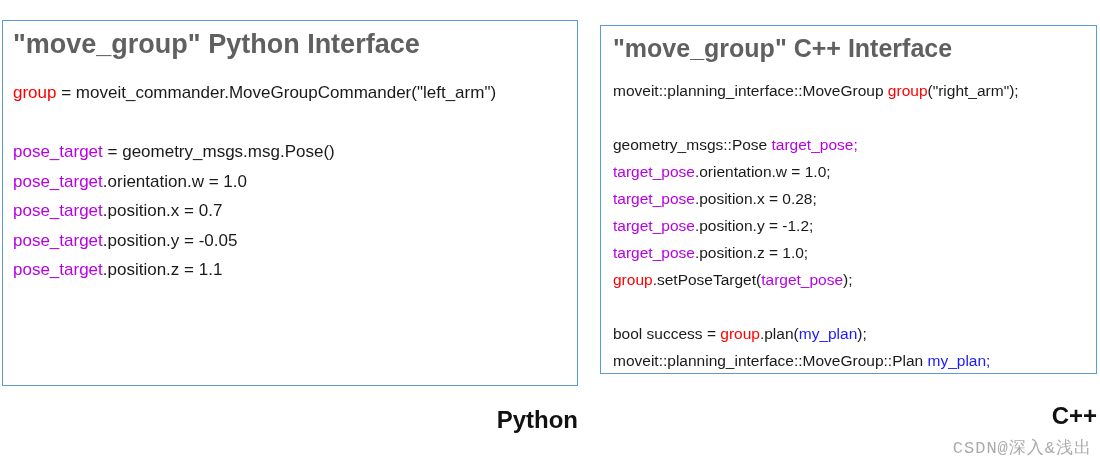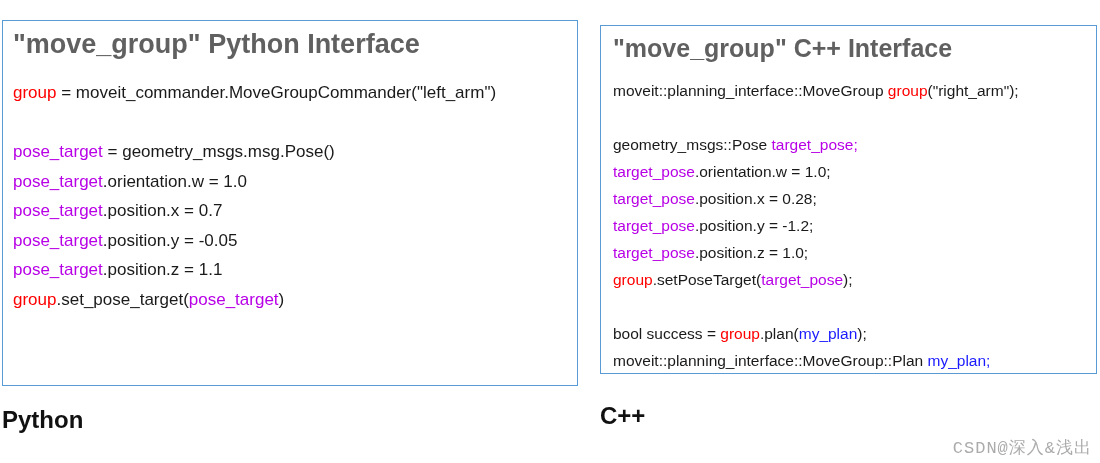--- a/index.html
+++ b/index.html
@@ -21,21 +21,21 @@
   .panel-right .panel-title{font-size:25px;margin-bottom:14px;}
   .code-line{white-space:nowrap;color:var(--code,#1a1a1a);}
   .panel-left .code-line{font-size:17px;line-height:29.5px;height:29.5px;}
   .panel-right .code-line{font-size:15.5px;line-height:27px;height:27px;}
   .seg-code{color:var(--code,#1a1a1a);}
   .seg-red{color:var(--red,#ff0000);}
   .seg-magenta{color:var(--magenta,#b800e6);text-align:right;}
   .seg-blue{color:var(--blue,#1a1aff);}
   .footer-label{
     position:absolute;font-weight:bold;color:#111111;font-size:24px;
-    text-align:left;
+    text-align:right;
   }
   .footer-python{left:2px;width:576px;top:406px;}
   .footer-cpp{left:600px;width:497px;top:402px;}
   .watermark{
     position:absolute;right:8px;top:436px;font-size:17px;
     color:#ababab;text-shadow:1px 1px 0 #ffffff;letter-spacing:1px;font-family:Liberation Mono, monospace;
   }
 </style>
 </head>
 <body>
@@ -43,21 +43,20 @@
 <div class="panel panel-left">
   <div class="panel-title">"move_group" Python Interface</div>
   <div>
       <div class="code-line"><span class="seg-red">group</span><span class="seg-code"> = moveit_commander.MoveGroupCommander("left_arm")</span></div>
       <div class="code-line"></div>
       <div class="code-line"><span class="seg-magenta">pose_target</span><span class="seg-code"> = geometry_msgs.msg.Pose()</span></div>
       <div class="code-line"><span class="seg-magenta">pose_target</span><span class="seg-code">.orientation.w = 1.0</span></div>
       <div class="code-line"><span class="seg-magenta">pose_target</span><span class="seg-code">.position.x = 0.7</span></div>
       <div class="code-line"><span class="seg-magenta">pose_target</span><span class="seg-code">.position.y = -0.05</span></div>
       <div class="code-line"><span class="seg-magenta">pose_target</span><span class="seg-code">.position.z = 1.1</span></div>
-      <div class="code-line"><span class="seg-red">group</span><span class="seg-code">.set_pose_target(</span><span class="seg-magenta">pose_target</span><span class="seg-code">)</span></div>
       <div class="code-line"></div>
     </div>
 </div>
 
 <div class="panel panel-right">
   <div class="panel-title">"move_group" C++ Interface</div>
   <div>
       <div class="code-line"><span class="seg-code">moveit::planning_interface::MoveGroup </span><span class="seg-red">group</span><span class="seg-code">("right_arm");</span></div>
       <div class="code-line"></div>
       <div class="code-line"><span class="seg-code">geometry_msgs::Pose </span><span class="seg-magenta">target_pose;</span></div>

